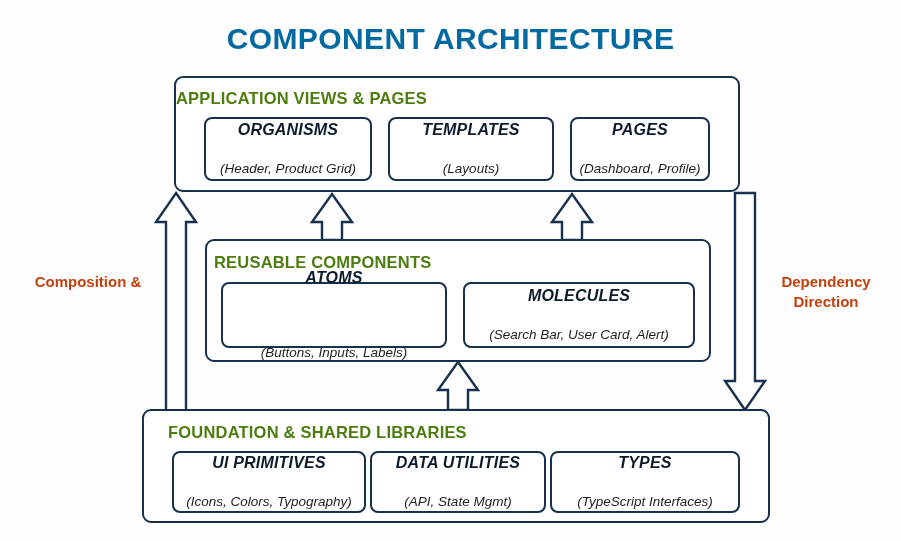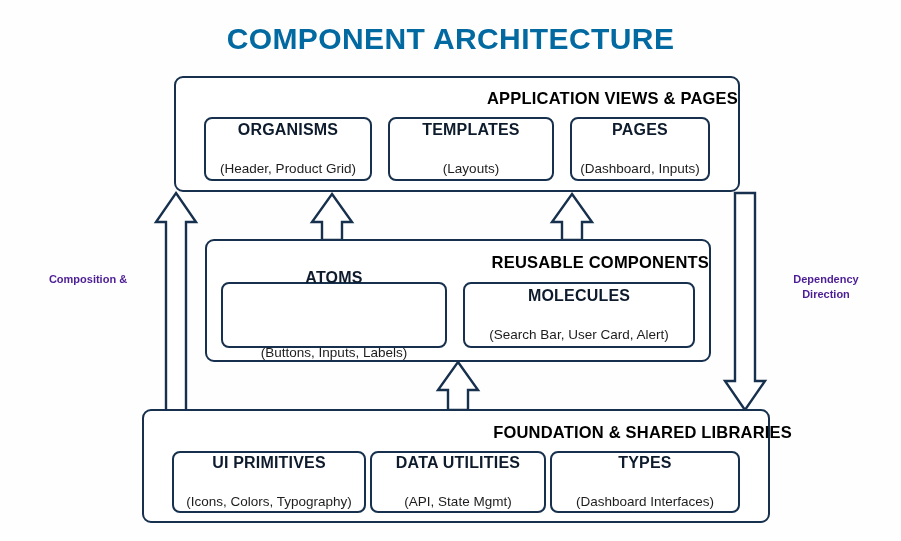--- a/index.html
+++ b/index.html
@@ -40,33 +40,34 @@
     box-sizing: border-box;
     border: 2.5px solid #16304d;
     border-radius: 9px;
     background: #ffffff;
     z-index: 3;
   }
   .tier-header {
     position: absolute;
     left: 0;
     width: 100%;
-    text-align: right;
+    text-align: left;
     font-size: 16.5px;
     font-weight: bold;
     letter-spacing: 0.2px;
-    color: #000000;
+    color: #4d7c0f;
   }
   .tier-row {
     position: absolute;
     left: 0;
     width: 100%;
     display: flex;
     justify-content: center;
     box-sizing: border-box;
+    font-style: italic;
   }
 
   
   .card {
     box-sizing: border-box;
     border: 2.5px solid #16304d;
     border-radius: 8px;
     background: #ffffff;
     display: flex;
     flex-direction: column;
@@ -87,23 +88,23 @@
     font-weight: normal;
     color: #1d1d1d;
     line-height: 1.3;
     margin-top: 20px;
   }
 
   
   .side-label {
     position: absolute;
     text-align: center;
-    font-size: 11px;
-    font-weight: bold;
-    color: #4c1d95;
+    font-size: 15px;
+    font-weight: bold;
+    color: #c2410c;
     line-height: 1.35;
     z-index: 4;
   }
   #label-left  { left: 4px;  top: 272px; width: 168px; }
   #label-right { left: 758px; top: 272px; width: 136px; }
 
   
   #arrow-layer {
     position: absolute;
     left: 0; top: 0;
@@ -144,27 +145,27 @@
       <div class="card" style="width:168px; height:64px;">
         <div class="card-title">ORGANISMS</div>
         <div class="card-sub">(Header, Product Grid)</div>
       </div>
       <div class="card" style="width:166px; height:64px;">
         <div class="card-title">TEMPLATES</div>
         <div class="card-sub">(Layouts)</div>
       </div>
       <div class="card" style="width:140px; height:64px;">
         <div class="card-title">PAGES</div>
-        <div class="card-sub">(Dashboard, Inputs)</div>
+        <div class="card-sub">(Dashboard, Profile)</div>
       </div>
     </div>
   </div>
 
   <div class="tier" id="tier-reusable-components" style="left:205px; top:239px; width:506px; height:123px;">
-    <div class="tier-header" style="top:12px;">REUSABLE COMPONENTS</div>
+    <div class="tier-header" style="top:12px;padding-left:7px;">REUSABLE COMPONENTS</div>
     <div class="tier-row" style="top:41px; height:66px; padding:0 13px; gap:16px;">
       <div class="card" style="width:226px; height:66px;gap:36px;">
         <div class="card-title">ATOMS</div>
         <div class="card-sub">(Buttons, Inputs, Labels)</div>
       </div>
       <div class="card" style="width:232px; height:66px;text-align:right;">
         <div class="card-title">MOLECULES</div>
         <div class="card-sub">(Search Bar, User Card, Alert)</div>
       </div>
     </div>
@@ -176,21 +177,21 @@
       <div class="card" style="width:194px; height:62px;">
         <div class="card-title">UI PRIMITIVES</div>
         <div class="card-sub">(Icons, Colors, Typography)</div>
       </div>
       <div class="card" style="width:176px; height:62px;">
         <div class="card-title">DATA UTILITIES</div>
         <div class="card-sub">(API, State Mgmt)</div>
       </div>
       <div class="card" style="width:190px; height:62px;">
         <div class="card-title">TYPES</div>
-        <div class="card-sub">(Dashboard Interfaces)</div>
+        <div class="card-sub">(TypeScript Interfaces)</div>
       </div>
     </div>
   </div>
 
   <div class="side-label" id="label-left">
     <div>Composition &amp;</div>
   </div>
 
   <div class="side-label" id="label-right">
     <div>Dependency</div>

